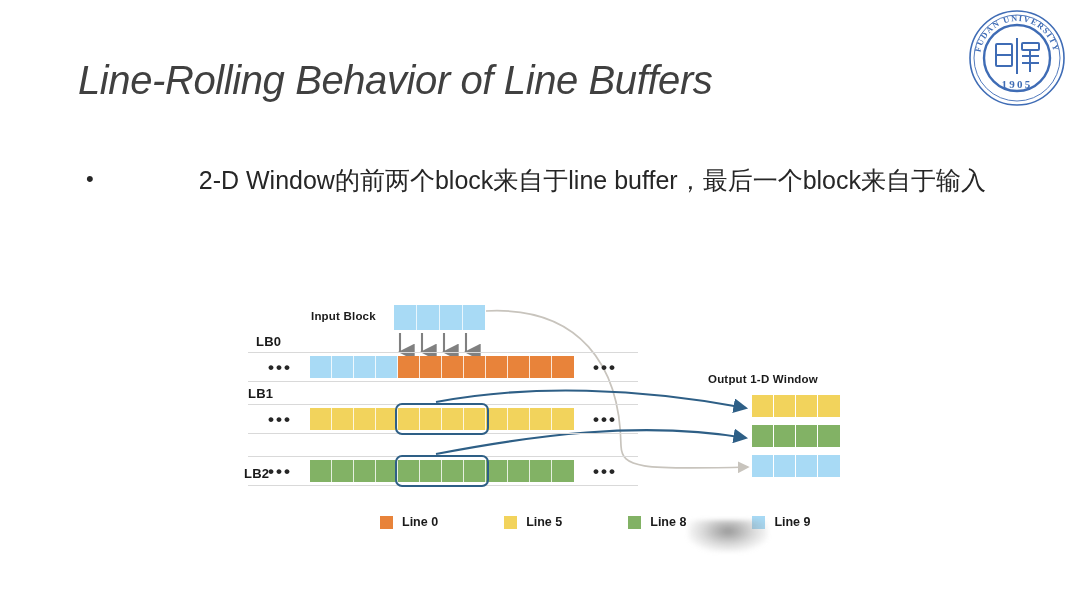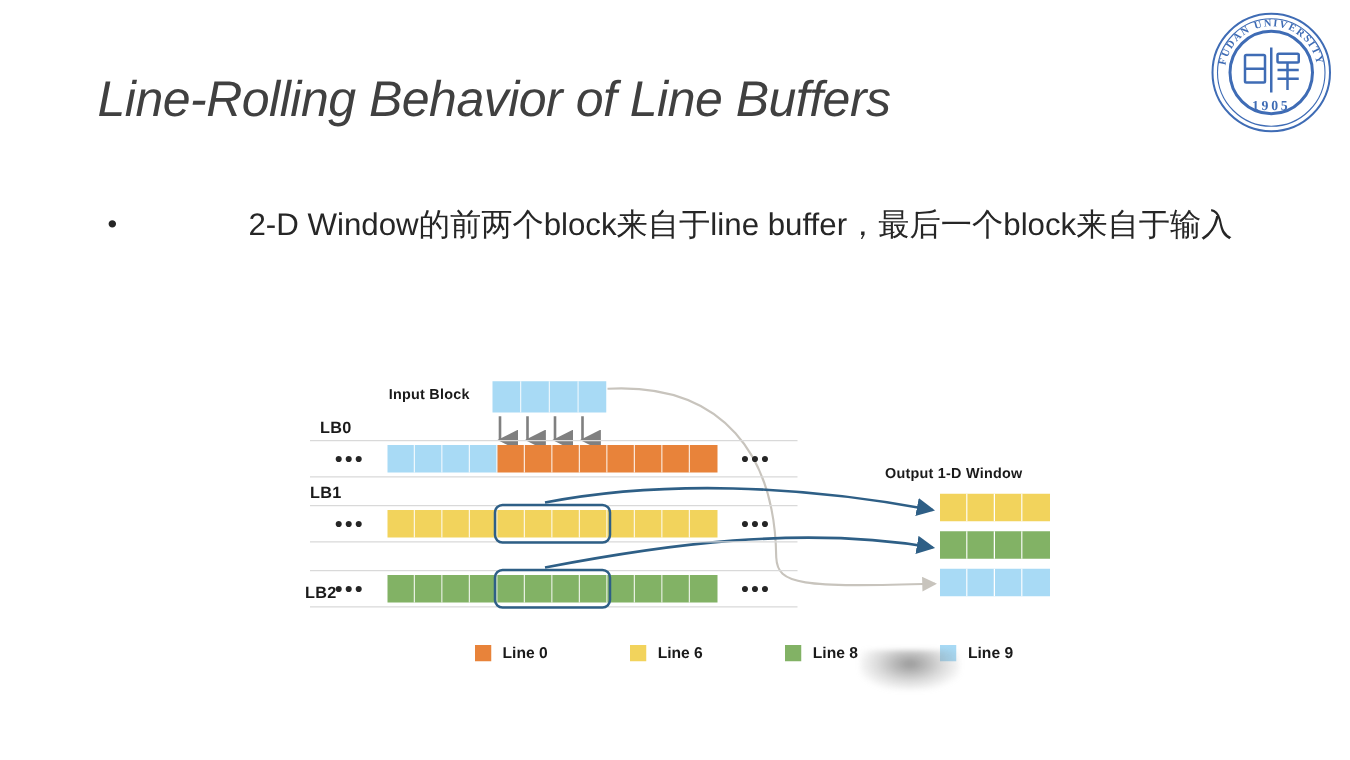--- a/index.html
+++ b/index.html
@@ -376,21 +376,21 @@
       </div>
     </div>
 
   <div id="legend">
       <div class="legend-item">
         <div class="legend-swatch" style="background: rgb(232, 131, 58);"></div>
         <div class="legend-text">Line 0</div>
       </div>
       <div class="legend-item">
         <div class="legend-swatch" style="background: rgb(242, 211, 92);"></div>
-        <div class="legend-text">Line 6</div>
+        <div class="legend-text">Line 5</div>
       </div>
       <div class="legend-item">
         <div class="legend-swatch" style="background: rgb(130, 178, 101);"></div>
         <div class="legend-text">Line 8</div>
       </div>
       <div class="legend-item">
         <div class="legend-swatch" style="background: rgb(168, 218, 245);"></div>
         <div class="legend-text">Line 9</div>
       </div>
     </div>

